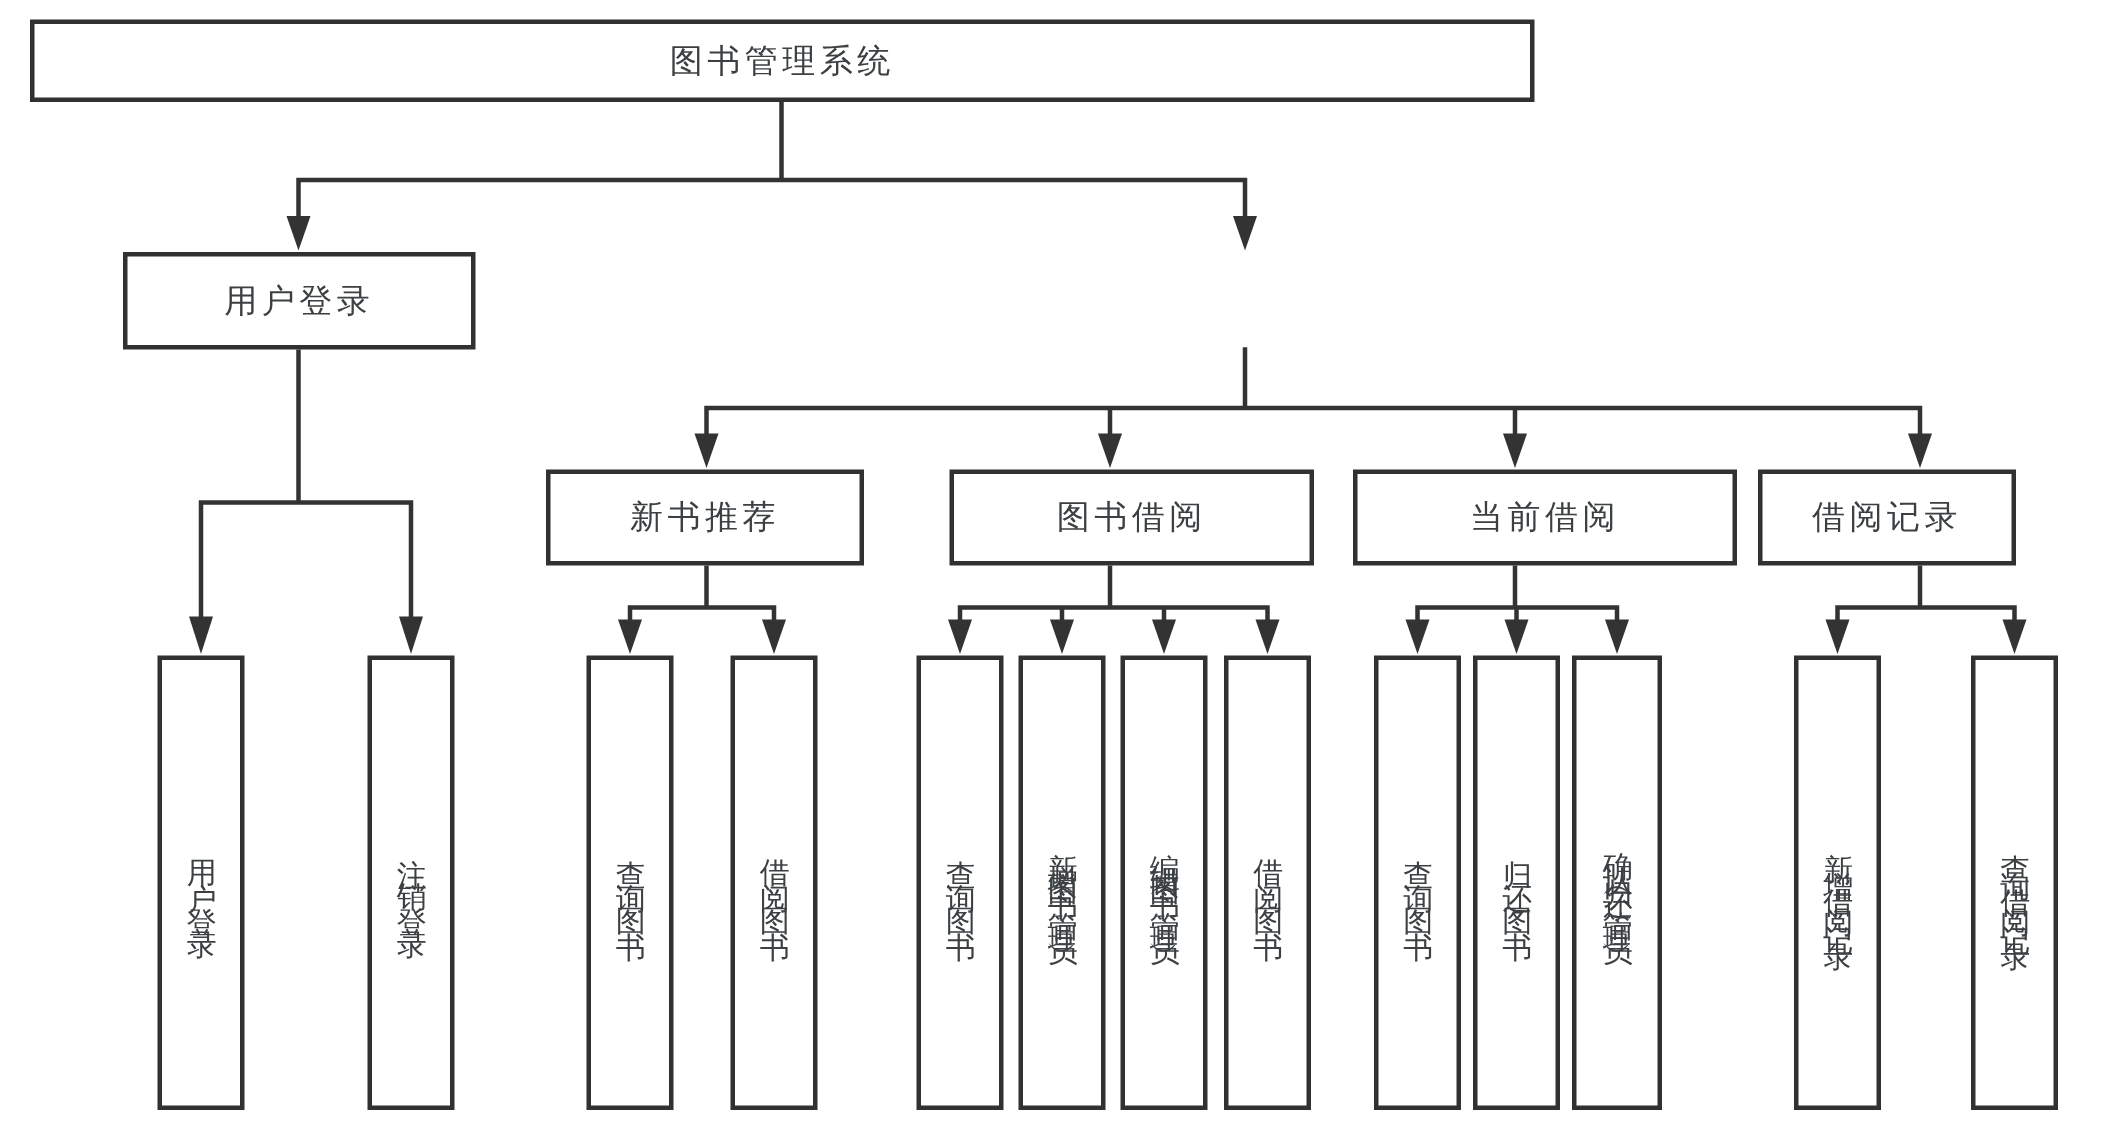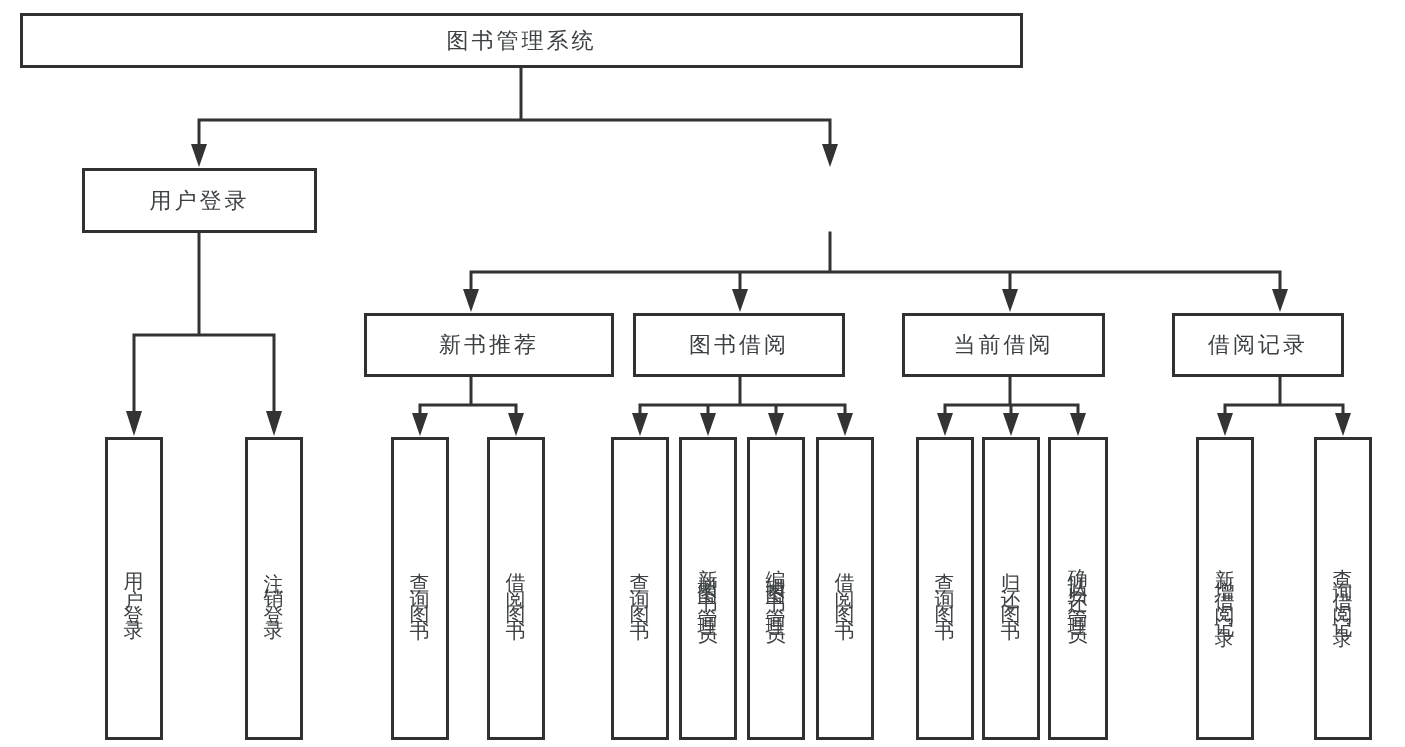--- a/index.html
+++ b/index.html
@@ -96,27 +96,27 @@
   </svg>
 
   <div class="box" style="left:20px;top:13px;width:1003px;height:55px">
     <span class="hlabel">图书管理系统</span>
   </div>
 
   <div class="box" style="left:82px;top:168px;width:235px;height:65px">
     <span class="hlabel">用户登录</span>
   </div>
 
-  <div class="box" style="left:364px;top:313px;width:250px;height:64px">
+  <div class="box" style="left:364px;top:313px;width:212px;height:64px">
     <span class="hlabel">新书推荐</span>
   </div>
-  <div class="box" style="left:633px;top:313px;width:212px;height:64px">
+  <div class="box" style="left:633px;top:313px;width:243px;height:64px">
     <span class="hlabel">图书借阅</span>
   </div>
-  <div class="box" style="left:902px;top:313px;width:203px;height:64px">
+  <div class="box" style="left:902px;top:313px;width:256px;height:64px">
     <span class="hlabel">当前借阅</span>
   </div>
   <div class="box" style="left:1172px;top:313px;width:172px;height:64px">
     <span class="hlabel">借阅记录</span>
   </div>
 
   <div class="box" style="left:105px;top:437px;width:58px;height:303px">
     <span class="vtext ls4">用户登录</span>
   </div>
   <div class="box" style="left:245px;top:437px;width:58px;height:303px">

